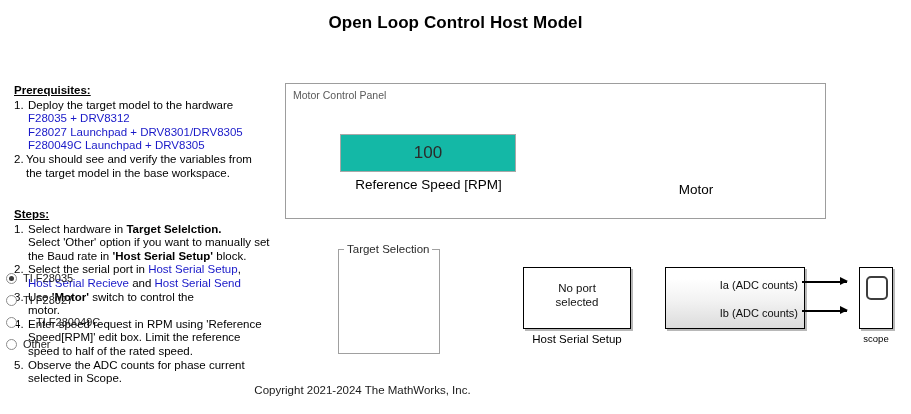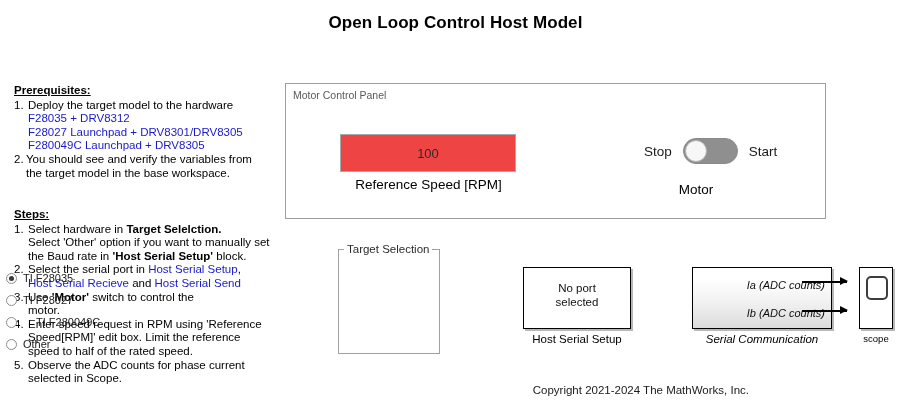--- a/index.html
+++ b/index.html
@@ -27,24 +27,23 @@
     font-weight: bold;
     letter-spacing: 0.1px;
   }
 
   
   #footer-copyright {
     position: absolute;
     left: 0;
     top: 384px;
     width: 725px;
-    text-align: right;
+    text-align: center;
     font-size: 11.5px;
     color: #1a1a1a;
-    padding-left: 24px;
   }
 
   
   .instructions {
     position: absolute;
     left: 14px;
     width: 256px;
     font-size: 11.5px;
     line-height: 13.6px;
     color: #000;
@@ -99,24 +98,24 @@
     color: #5a5a5a;
   }
 
   #reference-speed-input {
     position: absolute;
     left: 54px;
     top: 50px;
     width: 176px;
     height: 38px;
     border: 1px solid #a8a8a8;
-    background: #ef4444;
+    background: #14b8a6;
     box-sizing: border-box;
     font-family: "Liberation Sans", sans-serif;
-    font-size: 13px;
+    font-size: 17px;
     text-align: center;
     color: #2b2b2b;
     line-height: 36px;
     padding: 12px;
     outline: none;
   }
   #reference-speed-label {
     position: absolute;
     left: 40px;
     top: 93px;
@@ -360,27 +359,20 @@
   </div>
   <span class="sub-line indent-1">selected in Scope.</span>
 </div>
 
 <div id="motor-control-panel">
   <div id="motor-control-panel-title">Motor Control Panel</div>
 
   <input id="reference-speed-input" type="text" value="100" style="">
   <div id="reference-speed-label">Reference Speed [RPM]</div>
 
-  <div id="motor-switch-row">
-    <span id="motor-switch-stop-label">Stop</span>
-    <div id="motor-toggle-switch">
-      <div id="motor-toggle-knob"></div>
-    </div>
-    <span id="motor-switch-start-label">Start</span>
-  </div>
   <div id="motor-switch-caption">Motor</div>
 </div>
 
 <div id="target-selection-group"></div>
 <div id="target-selection-legend">Target Selection</div>
 
 <div class="radio-row" style="top:272px;">
   <span class="radio-mark checked"></span>
   <span class="radio-label">TI F28035</span>
 </div>
@@ -400,26 +392,25 @@
 <div class="sl-block-wrap" style="left:523px; top:267px;">
   <div class="sl-block" id="host-serial-setup-block">
     <div id="host-serial-setup-text">
       <span>No port</span><br>
       <span>selected</span>
     </div>
   </div>
   <div class="sl-caption" style="top:66px;">Host Serial Setup</div>
 </div>
 
-<div class="sl-block-wrap" style="left:692px; top:267px;font-style:italic;">
+<div class="sl-block-wrap" style="left:665px; top:267px;">
   <div class="sl-block" id="serial-communication-block">
     <div class="port-label" style="top:11px;">Ia (ADC counts)</div>
     <div class="port-label" style="top:39px;">Ib (ADC counts)</div>
   </div>
-  <div class="sl-caption" style="top:66px;">Serial Communication</div>
 </div>
 
 <div class="signal-line" style="left:802px; top:281px; width:45px;"></div>
 <div class="signal-arrow" style="left:840px; top:277px;"></div>
 <div class="signal-line" style="left:802px; top:310px; width:45px;"></div>
 <div class="signal-arrow" style="left:840px; top:306px;"></div>
 
 <div class="sl-block-wrap" style="left:859px; top:267px;">
   <div class="sl-block" id="scope-block">
     <div id="scope-screen"></div>

